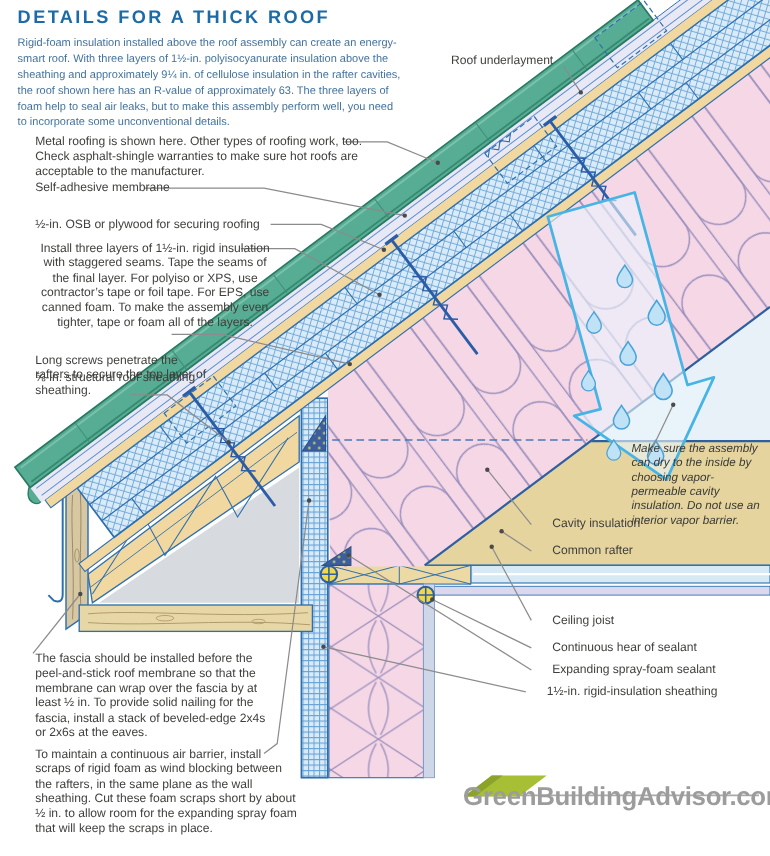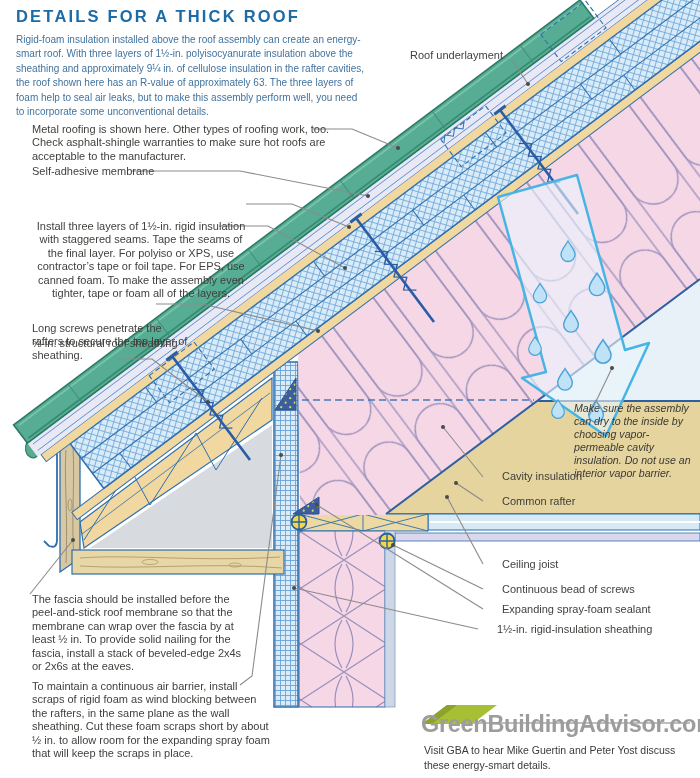--- a/index.html
+++ b/index.html
@@ -202,31 +202,31 @@
     <polygon points="422,724 447,705 497,705 472,724" fill="#a6bf35"></polygon>
     <polygon points="422,724 447,705 457,705 432,724" fill="#8ba32b"></polygon>
   </g>
 </svg>
 
 <div id="title">DETAILS FOR A THICK ROOF</div>
 <div id="intro">Rigid-foam insulation installed above the roof assembly can create an energy-smart roof. With three layers of 1½-in. polyisocyanurate insulation above the sheathing and approximately 9¼ in. of cellulose insulation in the rafter cavities, the roof shown here has an R-value of approximately 63. The three layers of foam help to seal air leaks, but to make this assembly perform well, you need to incorporate some unconventional details.</div>
 
 <div class="txt note" style="left:16px;top:123px;width:300px;">Metal roofing is shown here. Other types of roofing work, too. Check asphalt-shingle warranties to make sure hot roofs are acceptable to the manufacturer.</div>
 <div class="txt plain" style="left:16px;top:165px;">Self-adhesive membrane</div>
+<div class="txt plain" style="left:16px;top:198px;">½-in. OSB or plywood for securing roofing</div>
 <div class="txt note" style="left:16px;top:220px;width:218px;text-align:center;">Install three layers of 1½-in. rigid insulation with staggered seams. Tape the seams of the final layer. For polyiso or XPS, use contractor’s tape or foil tape. For EPS, use canned foam. To make the assembly even tighter, tape or foam all of the layers.</div>
 <div class="txt plain" style="left:16px;top:298px;margin-top:39px;">⅝-in. structural roof sheathing</div>
 <div class="txt note" style="left:16px;top:322px;width:160px;">Long screws penetrate the rafters to secure the top layer of sheathing.</div>
 <div class="txt note" style="left:16px;top:593px;width:220px;">The fascia should be installed before the peel-and-stick roof membrane so that the membrane can wrap over the fascia by at least ½ in. To provide solid nailing for the fascia, install a stack of beveled-edge 2x4s or 2x6s at the eaves.</div>
 <div class="txt note" style="left:16px;top:680px;width:240px;">To maintain a continuous air barrier, install scraps of rigid foam as wind blocking between the rafters, in the same plane as the wall sheathing. Cut these foam scraps short by about ½ in. to allow room for the expanding spray foam that will keep the scraps in place.</div>
 
 <div class="txt plain" style="left:394px;top:49px;">Roof underlayment</div>
 <div id="dry-note">Make sure the assembly can dry to the inside by choosing vapor-permeable cavity insulation. Do not use an interior vapor barrier.</div>
 <div class="txt plain" style="left:486px;top:470px;">Cavity insulation</div>
 <div class="txt plain" style="left:486px;top:495px;">Common rafter</div>
 <div class="txt plain" style="left:486px;top:558px;">Ceiling joist</div>
-<div class="txt plain" style="left:486px;top:583px;">Continuous bead of screws</div>
+<div class="txt plain" style="left:486px;top:583px;">Continuous hear of sealant</div>
 <div class="txt plain" style="left:486px;top:603px;">Expanding spray-foam sealant</div>
 <div class="txt plain" style="left:481px;top:623px;">1½-in. rigid-insulation sheathing</div>
 
 <div id="logo-text">GreenBuildingAdvisor.com</div>
-<div id="caption">Visit GBA to hear Mike Guertin and Peter Yost discuss these energy-smart details.</div>
 
 </div>
 
 </body></html>

